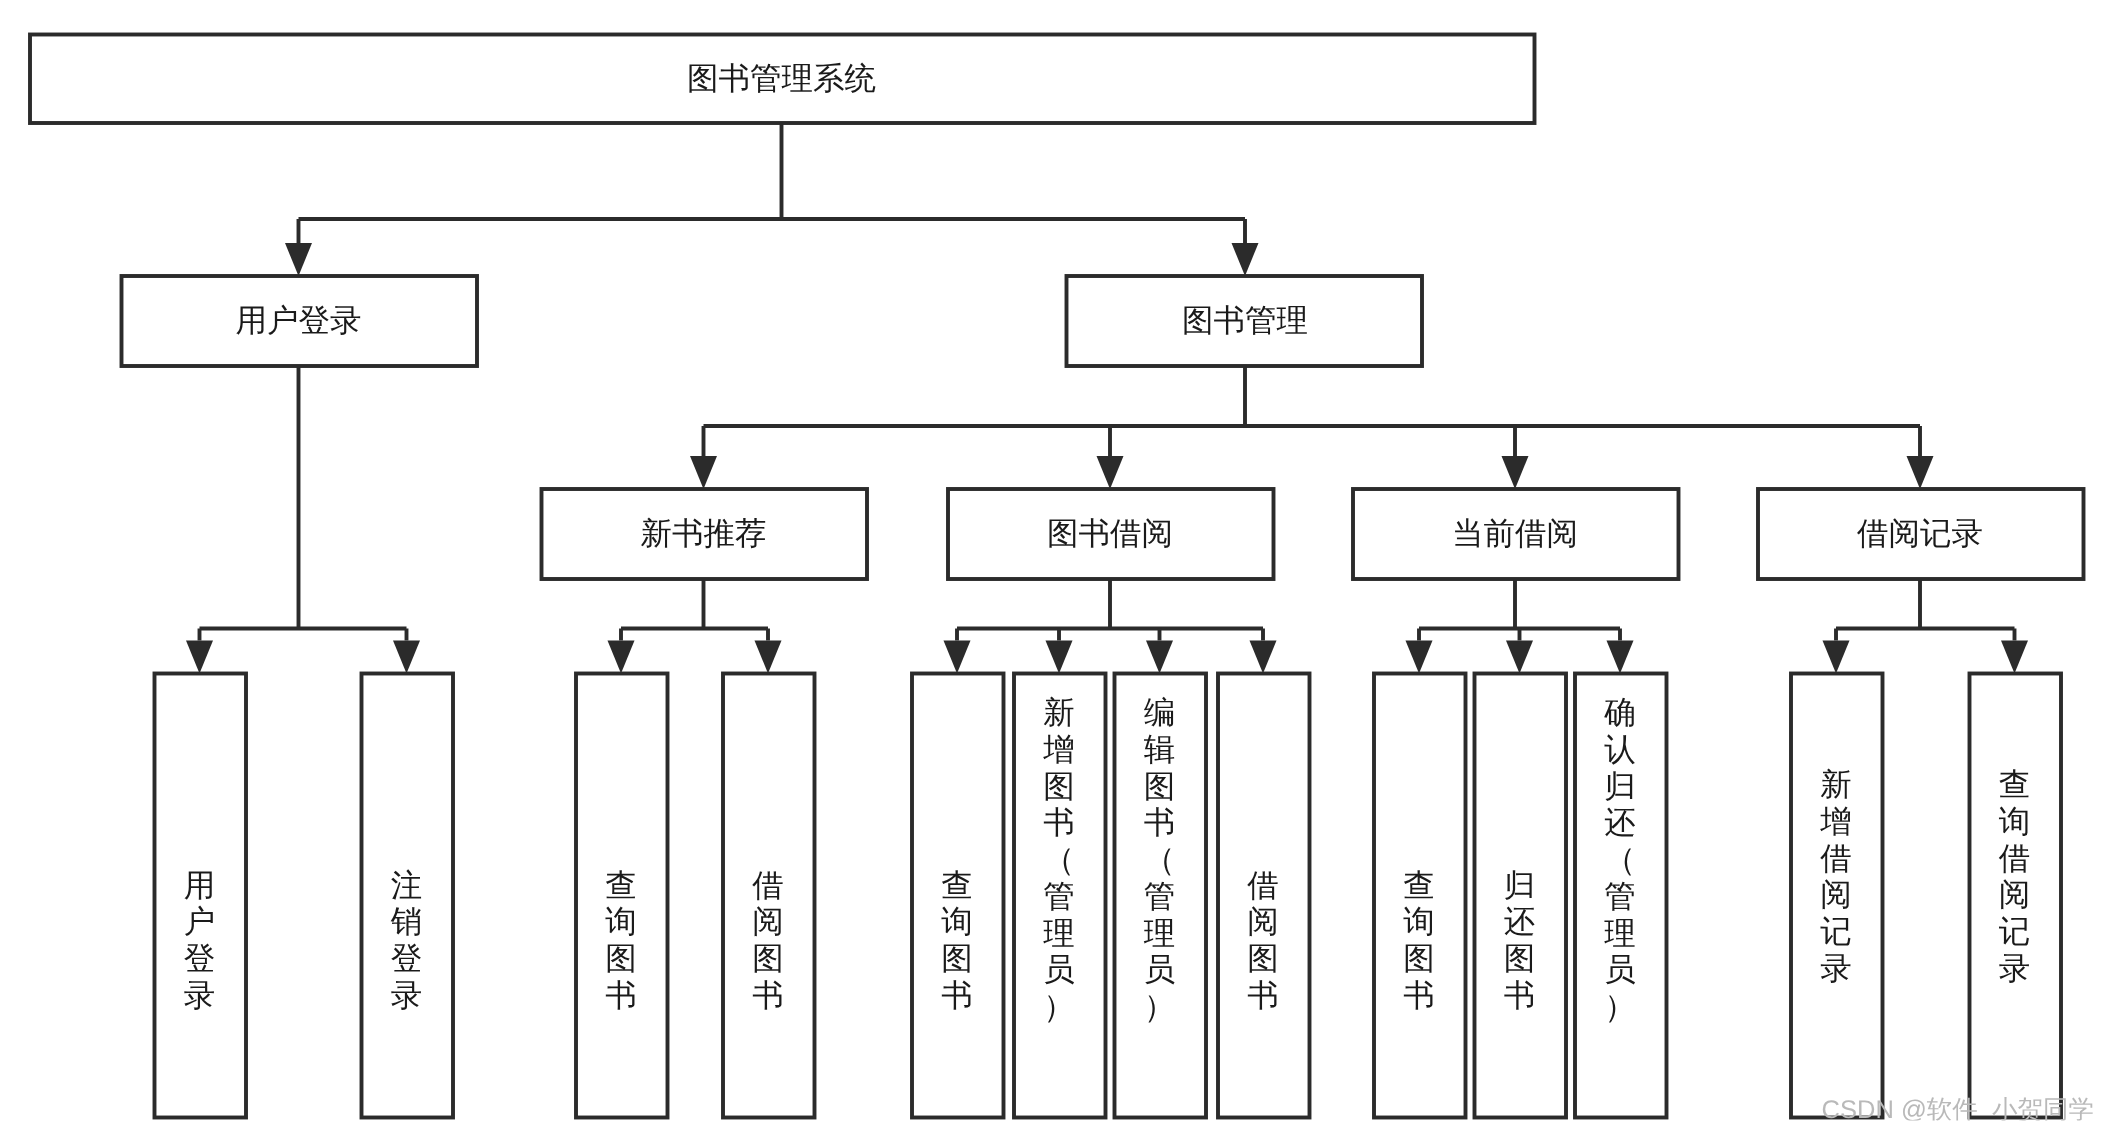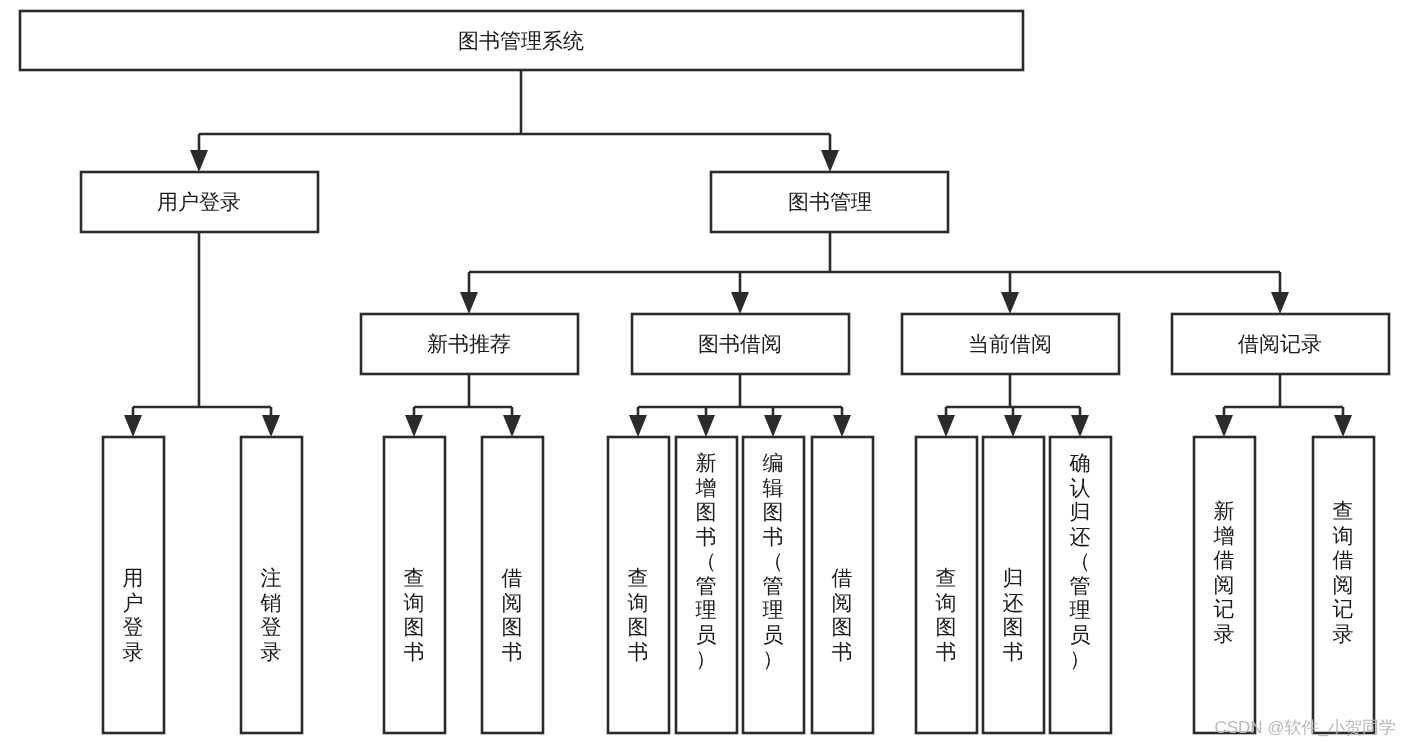--- a/index.html
+++ b/index.html
@@ -10,21 +10,21 @@
   body {
     width: 1405px;
     height: 747px;
     font-family: "Liberation Sans", "DejaVu Sans", sans-serif;
     overflow: hidden;
     position: relative;
   }
   #diagram-root {
     position: absolute;
     left: 0;
-    top: 0;
+    top: 12px;
     width: 1405px;
     height: 575px;
   }
   svg.diagram-canvas {
     display: block;
     width: 1405px;
     height: 747px;
   }
   .node-box {
     fill: #ffffff;

